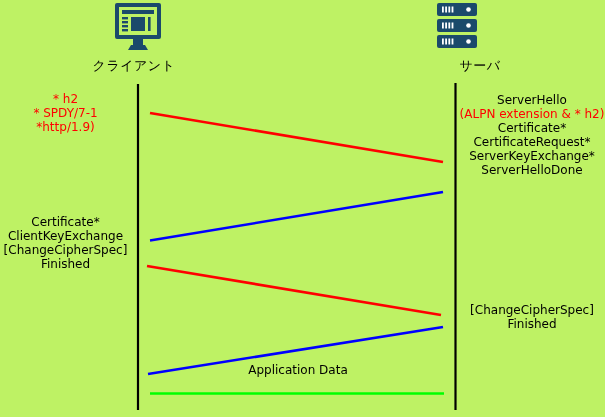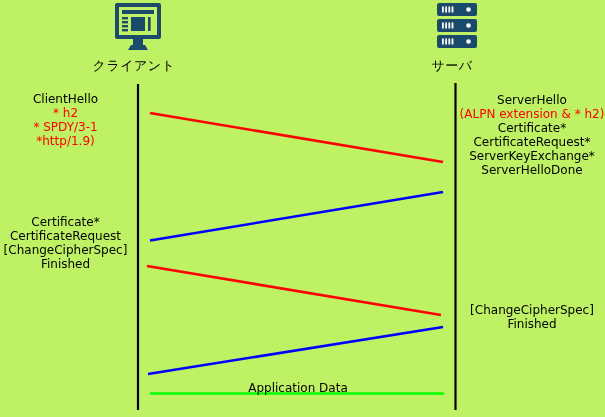--- a/index.html
+++ b/index.html
@@ -60,55 +60,54 @@
       <rect x="12.4" y="19.5" width="1.8" height="6"></rect>
         <rect x="15.6" y="19.5" width="1.8" height="6"></rect>
       <circle cx="32.5" cy="22.5" r="2.3"></circle>
       <rect x="6" y="35.5" width="1.8" height="6"></rect>
         <rect x="9.2" y="35.5" width="1.8" height="6"></rect>
       <rect x="12.4" y="35.5" width="1.8" height="6"></rect>
         <rect x="15.6" y="35.5" width="1.8" height="6"></rect>
       <circle cx="32.5" cy="38.5" r="2.3"></circle>
     </g>
   </svg>
-  <div class="actor-label" style="left:402px;top:57px;width:100px">サーバ</div>
+  <div class="actor-label" style="left:430px;top:57px;width:100px">サーバ</div>
 
   <svg class="abs" style="left:0;top:0" width="605" height="417" viewBox="0 0 605 417">
     <line x1="138" y1="84" x2="138" y2="410" stroke-width="2.2" stroke="#000000"></line>
     <line x1="455.5" y1="83" x2="455.5" y2="410" stroke-width="2.2" stroke="#000000"></line>
     <line x1="150" y1="113" x2="443" y2="162" stroke-width="2.6" stroke="#ff0000"></line>
     <line x1="443" y1="192" x2="150" y2="240.5" stroke-width="2.6" stroke="#0000ff"></line>
     <line x1="147" y1="266" x2="441" y2="315" stroke-width="2.6" stroke="#ff0000"></line>
     <line x1="443" y1="327" x2="148" y2="374" stroke-width="2.6" stroke="#0000ff"></line>
     <line x1="150" y1="393.5" x2="444" y2="393.5" stroke-width="2.6" stroke="#00ff00"></line>
   </svg>
 
   <div class="msg-block" style="left:0;top:92px;width:131px">
-    <div>ClientHello</div>
     <div class="red-text">* h2</div>
-    <div class="red-text">* SPDY/3-1</div>
+    <div class="red-text">* SPDY/7-1</div>
     <div class="red-text">*http/1.9)</div>
   </div>
 
   <div class="msg-block" style="left:459px;top:93px;width:146px">
     <div>ServerHello</div>
     <div class="red-text">(ALPN extension &amp; * h2)</div>
     <div>Certificate*</div>
     <div>CertificateRequest*</div>
     <div>ServerKeyExchange*</div>
     <div>ServerHelloDone</div>
   </div>
 
   <div class="msg-block" style="left:0;top:215px;width:131px">
     <div>Certificate*</div>
-    <div>CertificateRequest</div>
+    <div>ClientKeyExchange</div>
     <div>[ChangeCipherSpec]</div>
     <div>Finished</div>
   </div>
 
   <div class="msg-block" style="left:459px;top:303px;width:146px">
     <div>[ChangeCipherSpec]</div>
     <div>Finished</div>
   </div>
 
-  <div class="appdata-label" style="left:223px;top:381px;width:150px">Application Data</div>
+  <div class="appdata-label" style="left:223px;top:363px;width:150px">Application Data</div>
 
 </div>
 
 </body></html>

